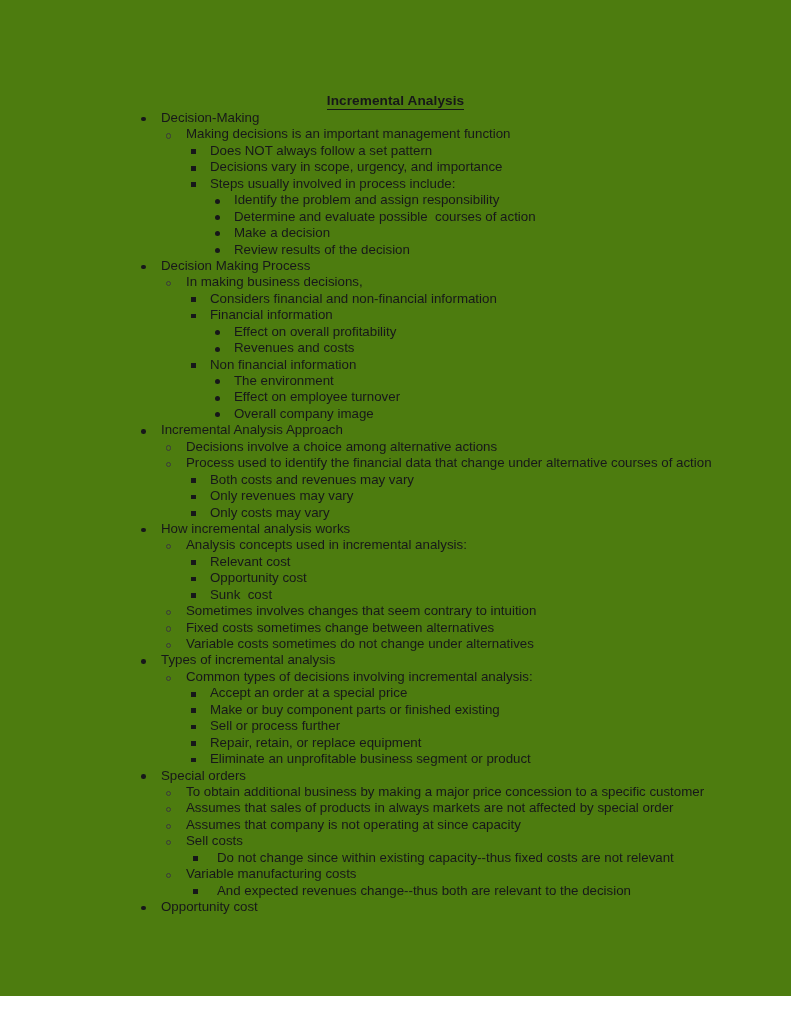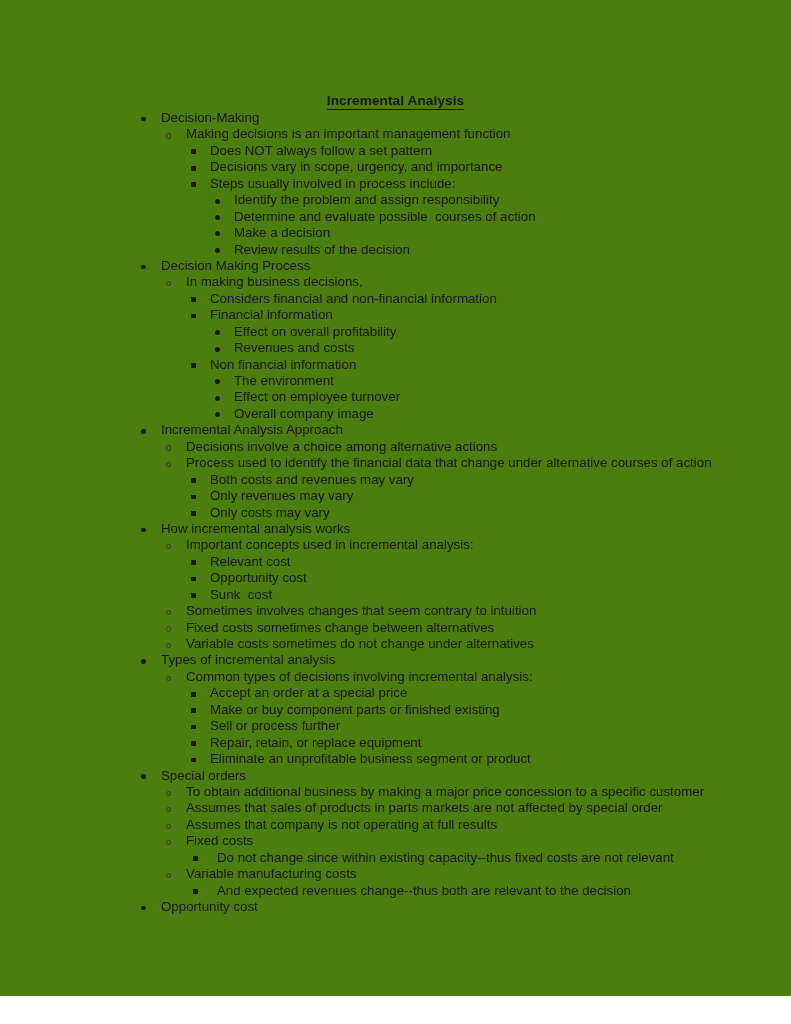--- a/index.html
+++ b/index.html
@@ -138,38 +138,38 @@
       <div class="row lv4"><span class="bullet"></span><span class="label">The environment</span></div>
       <div class="row lv4"><span class="bullet"></span><span class="label">Effect on employee turnover</span></div>
       <div class="row lv4"><span class="bullet"></span><span class="label">Overall company image</span></div>
       <div class="row lv1"><span class="bullet"></span><span class="label">Incremental Analysis Approach</span></div>
       <div class="row lv2"><span class="bullet"></span><span class="label">Decisions involve a choice among alternative actions</span></div>
       <div class="row lv2"><span class="bullet"></span><span class="label">Process used to identify the financial data that change under alternative courses of action</span></div>
       <div class="row lv3"><span class="bullet"></span><span class="label">Both costs and revenues may vary</span></div>
       <div class="row lv3"><span class="bullet"></span><span class="label">Only revenues may vary</span></div>
       <div class="row lv3"><span class="bullet"></span><span class="label">Only costs may vary</span></div>
       <div class="row lv1"><span class="bullet"></span><span class="label">How incremental analysis works</span></div>
-      <div class="row lv2"><span class="bullet"></span><span class="label">Important concepts used in incremental analysis:</span></div>
+      <div class="row lv2"><span class="bullet"></span><span class="label">Analysis concepts used in incremental analysis:</span></div>
       <div class="row lv3"><span class="bullet"></span><span class="label">Relevant cost</span></div>
       <div class="row lv3"><span class="bullet"></span><span class="label">Opportunity cost</span></div>
       <div class="row lv3"><span class="bullet"></span><span class="label">Sunk  cost</span></div>
       <div class="row lv2"><span class="bullet"></span><span class="label">Sometimes involves changes that seem contrary to intuition</span></div>
       <div class="row lv2"><span class="bullet"></span><span class="label">Fixed costs sometimes change between alternatives</span></div>
       <div class="row lv2"><span class="bullet"></span><span class="label">Variable costs sometimes do not change under alternatives</span></div>
       <div class="row lv1"><span class="bullet"></span><span class="label">Types of incremental analysis</span></div>
       <div class="row lv2"><span class="bullet"></span><span class="label">Common types of decisions involving incremental analysis:</span></div>
       <div class="row lv3"><span class="bullet"></span><span class="label">Accept an order at a special price</span></div>
       <div class="row lv3"><span class="bullet"></span><span class="label">Make or buy component parts or finished existing</span></div>
       <div class="row lv3"><span class="bullet"></span><span class="label">Sell or process further</span></div>
       <div class="row lv3"><span class="bullet"></span><span class="label">Repair, retain, or replace equipment</span></div>
       <div class="row lv3"><span class="bullet"></span><span class="label">Eliminate an unprofitable business segment or product</span></div>
       <div class="row lv1"><span class="bullet"></span><span class="label">Special orders</span></div>
       <div class="row lv2"><span class="bullet"></span><span class="label">To obtain additional business by making a major price concession to a specific customer</span></div>
-      <div class="row lv2"><span class="bullet"></span><span class="label">Assumes that sales of products in parts markets are not affected by special order</span></div>
-      <div class="row lv2"><span class="bullet"></span><span class="label">Assumes that company is not operating at full results</span></div>
-      <div class="row lv2"><span class="bullet"></span><span class="label">Fixed costs</span></div>
+      <div class="row lv2"><span class="bullet"></span><span class="label">Assumes that sales of products in always markets are not affected by special order</span></div>
+      <div class="row lv2"><span class="bullet"></span><span class="label">Assumes that company is not operating at since capacity</span></div>
+      <div class="row lv2"><span class="bullet"></span><span class="label">Sell costs</span></div>
       <div class="row lv3w"><span class="bullet"></span><span class="label">Do not change since within existing capacity--thus fixed costs are not relevant</span></div>
       <div class="row lv2"><span class="bullet"></span><span class="label">Variable manufacturing costs</span></div>
       <div class="row lv3w"><span class="bullet"></span><span class="label">And expected revenues change--thus both are relevant to the decision</span></div>
       <div class="row lv1"><span class="bullet"></span><span class="label">Opportunity cost</span></div>
     </div>
 
 </div>
 
 </body></html>

